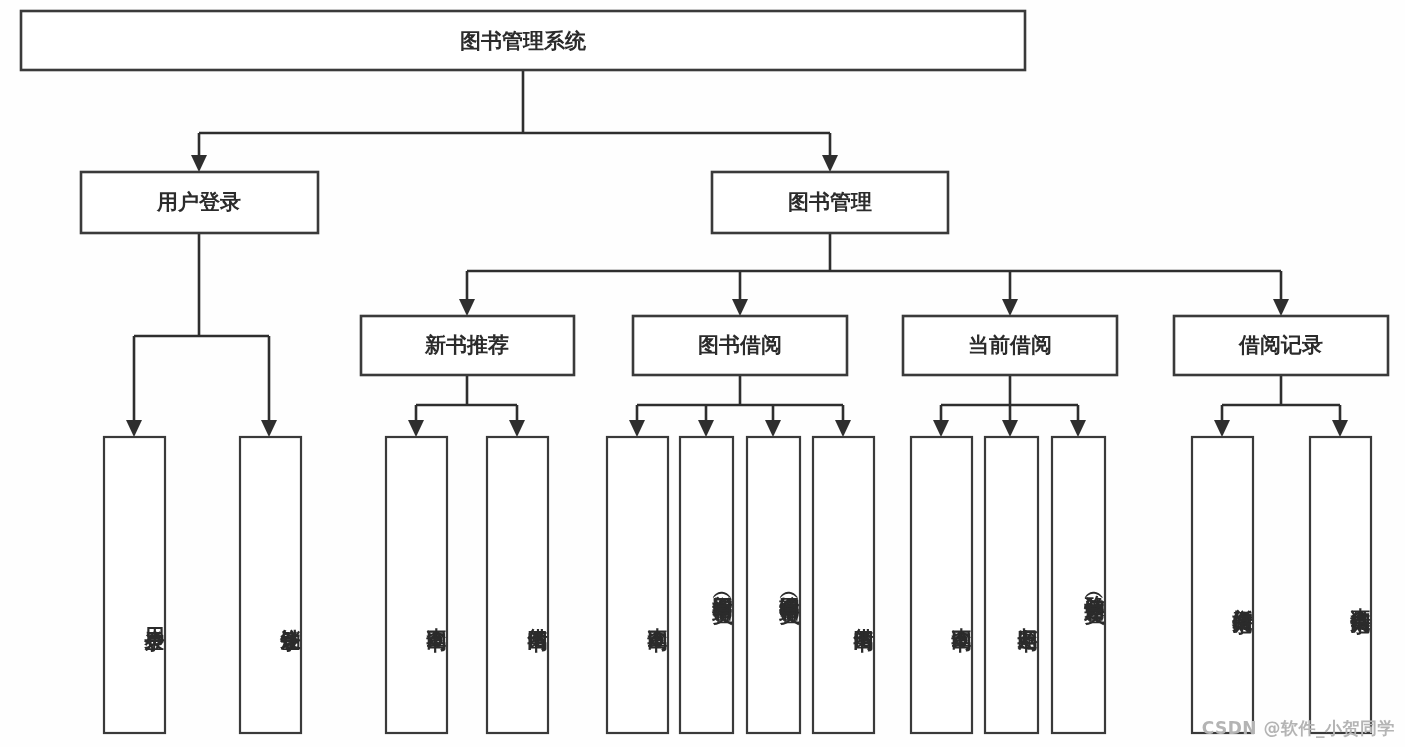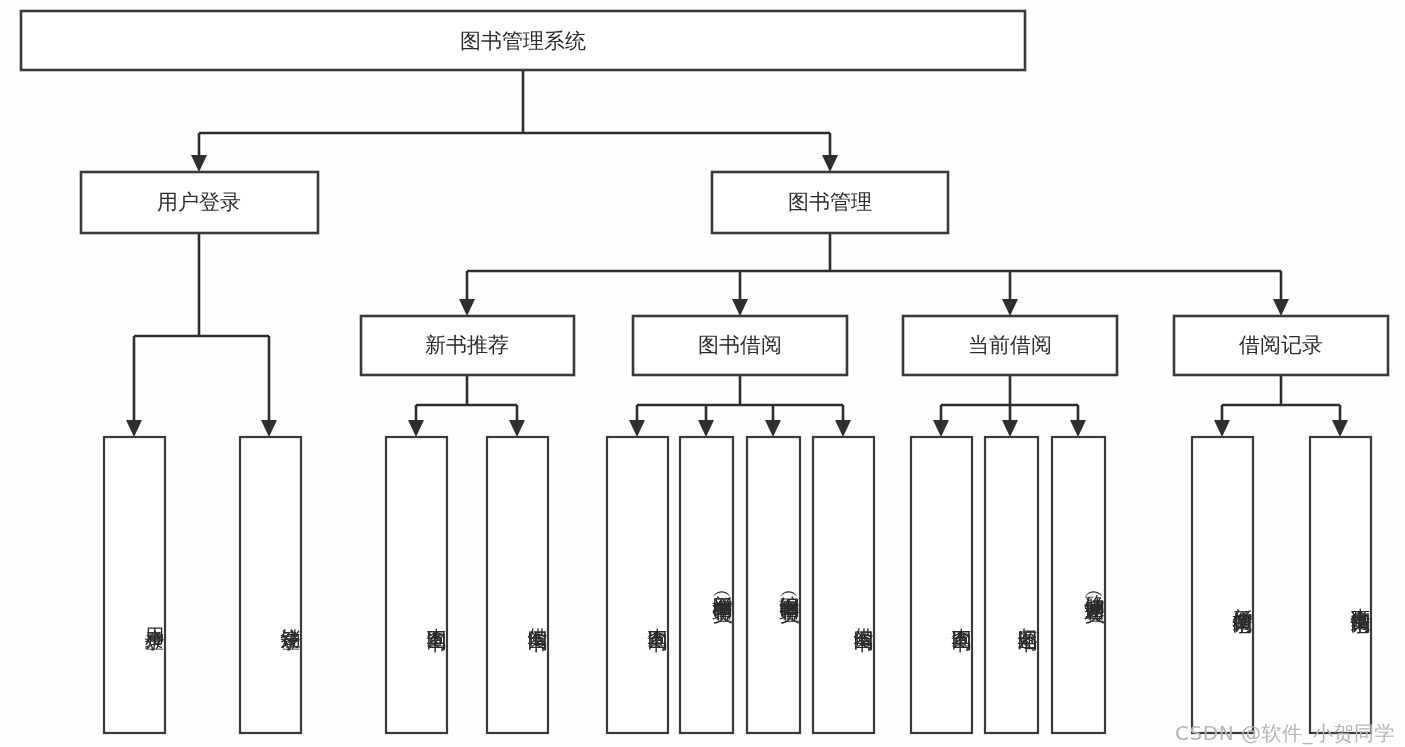--- a/index.html
+++ b/index.html
@@ -11,20 +11,21 @@
     width: 1405px;
     height: 747px;
     font-family: "DejaVu Sans", "Liberation Sans", sans-serif;
     overflow: hidden;
   }
   #diagram-root {
     position: relative;
     width: 1405px;
     height: 747px;
     background: #fefefe;
+    font-weight: bold;
   }
   svg.canvas {
     position: absolute;
     left: 0;
     top: 0;
     width: 1405px;
     height: 747px;
   }
   .nodebox {
     fill: #ffffff;
@@ -62,23 +63,23 @@
     line-height: 1.08;
     color: #2b2b2b;
     letter-spacing: 1.5px;
     white-space: nowrap;
     text-align: center;
     pointer-events: none;
   }
   .watermark {
     position: absolute;
     right: 10px;
-    bottom: 0;
-    font-family: "DejaVu Sans", "Liberation Sans", sans-serif;
-    font-size: 20px;
+    bottom: 7px;
+    font-family: "DejaVu Sans", "Liberation Sans", sans-serif;
+    font-size: 17px;
     color: #b4b4b4;
     white-space: nowrap;
     letter-spacing: 0.5px;
   }
 </style>
 </head>
 <body>
 
 <div id="diagram-root">
 

